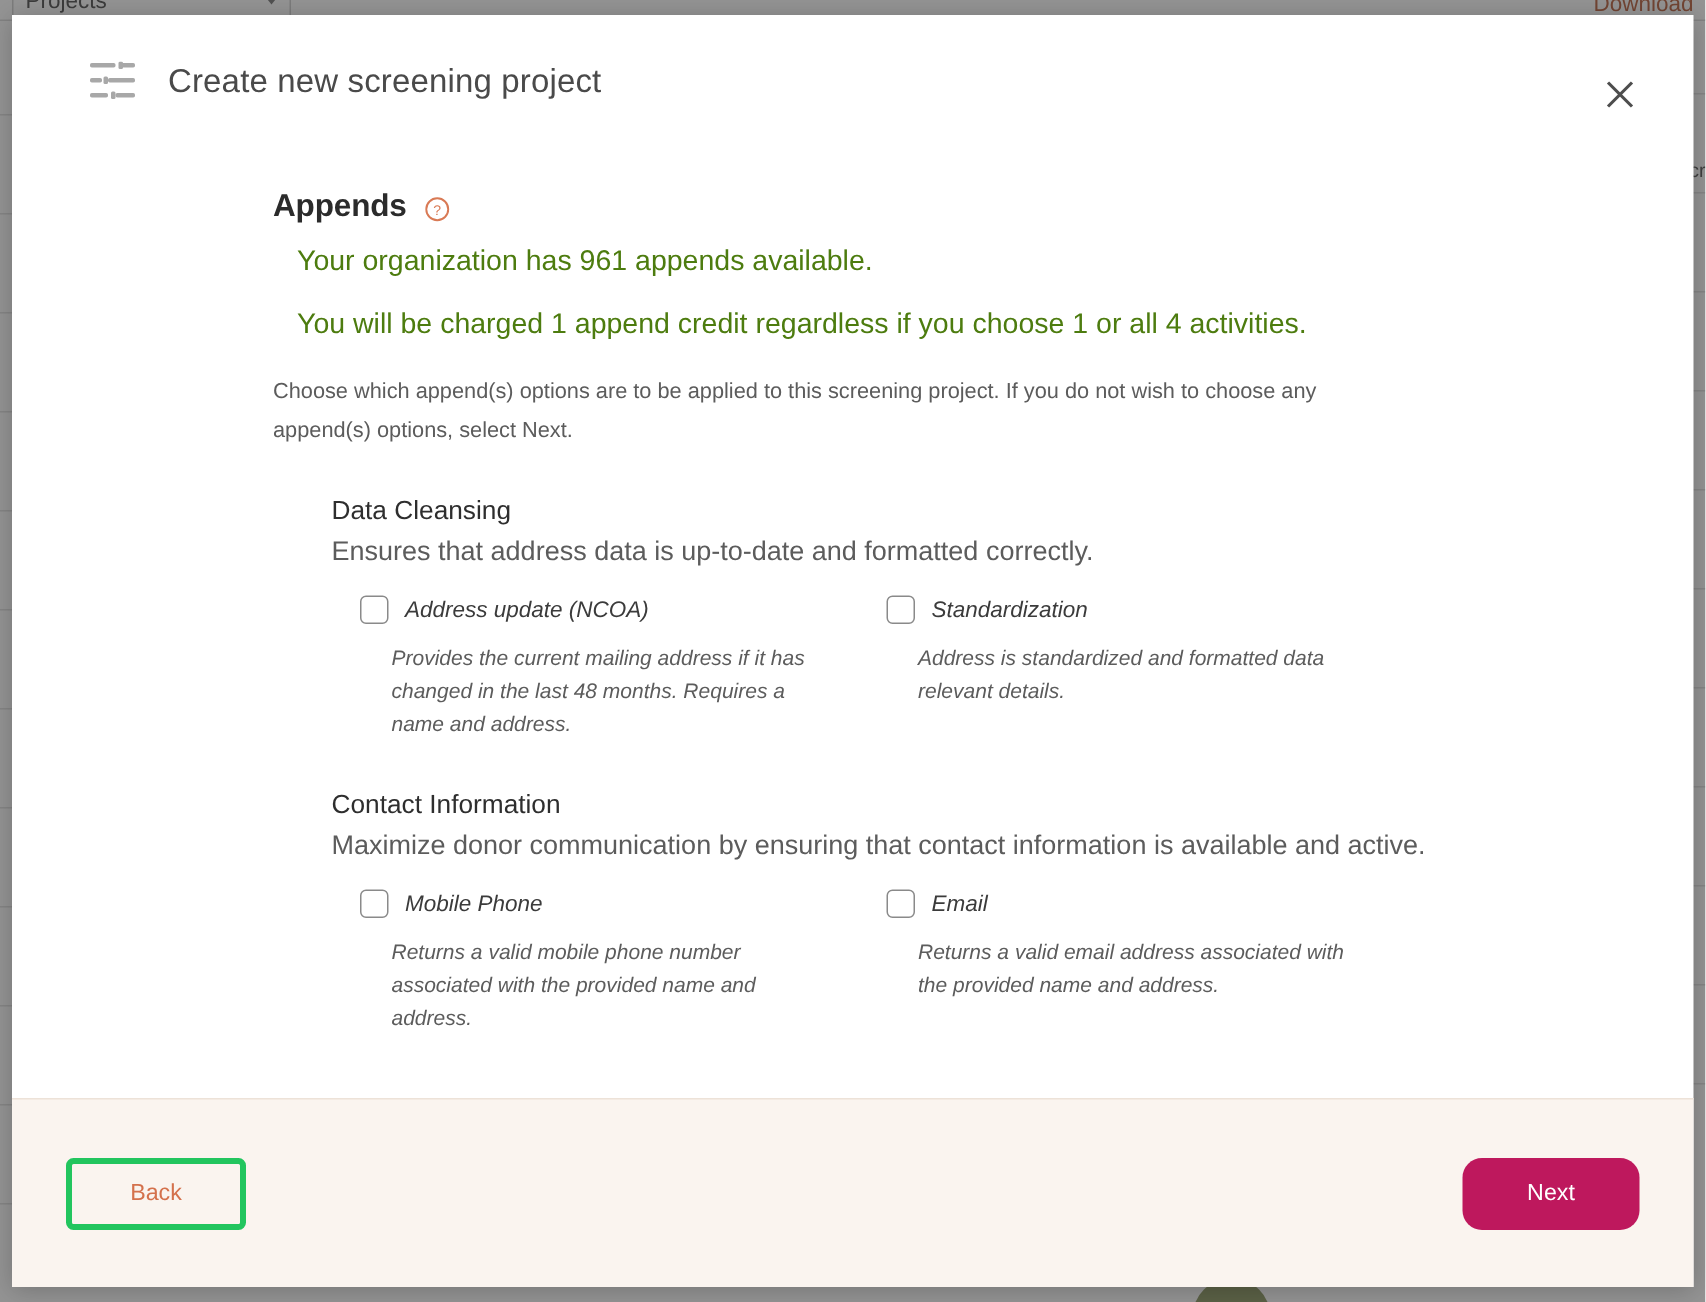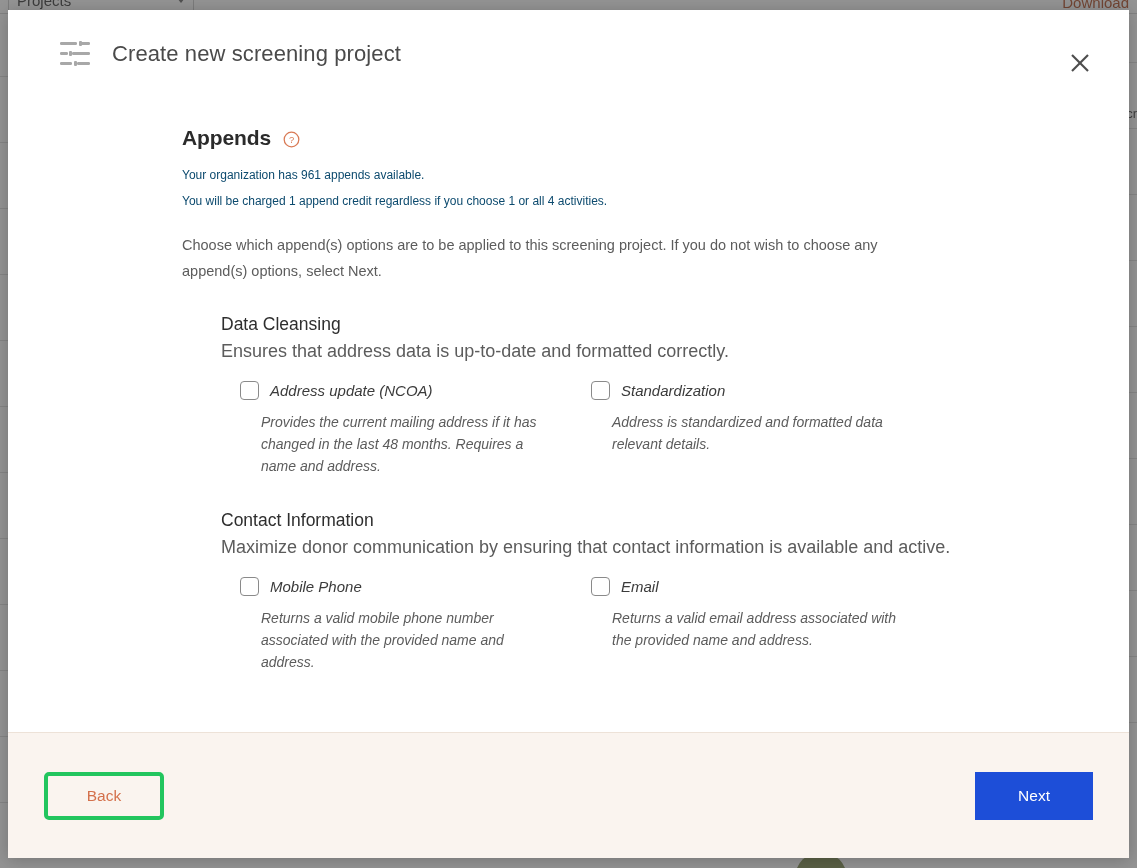--- a/index.html
+++ b/index.html
@@ -185,23 +185,23 @@
   }
   .help-icon {
     width: 17px;
     height: 17px;
     cursor: pointer;
     display: block;
     margin-top: 2px;
   }
 
   p.lead {
-    font-size: 12px;
-    color: #0c4a6e;
-    margin: 0;
+    font-size: 19px;
+    color: #4d7c0f;
+    margin: 16px;
     line-height: 26px;
   }
   p.lead.first { margin-top: 12px; }
   p.para {
     font-size: 14.5px;
     color: #5c5c5c;
     margin: 18px 0 0 0;
     line-height: 26px;
     max-width: 725px;
   }
@@ -284,22 +284,22 @@
     background: transparent;
     color: #d4714c;
     font-size: 15.5px;
     font-family: "Liberation Sans", sans-serif;
     cursor: pointer;
   }
   .btn-next {
     width: 118px;
     height: 48px;
     border: none;
-    border-radius: 0;
-    background: #1d4ed8;
+    border-radius: 13px;
+    background: #be185d;
     color: #ffffff;
     font-size: 15.5px;
     font-family: "Liberation Sans", sans-serif;
     cursor: pointer;
   }
 </style>
 </head>
 <body>
 
 <div class="bg-page">

